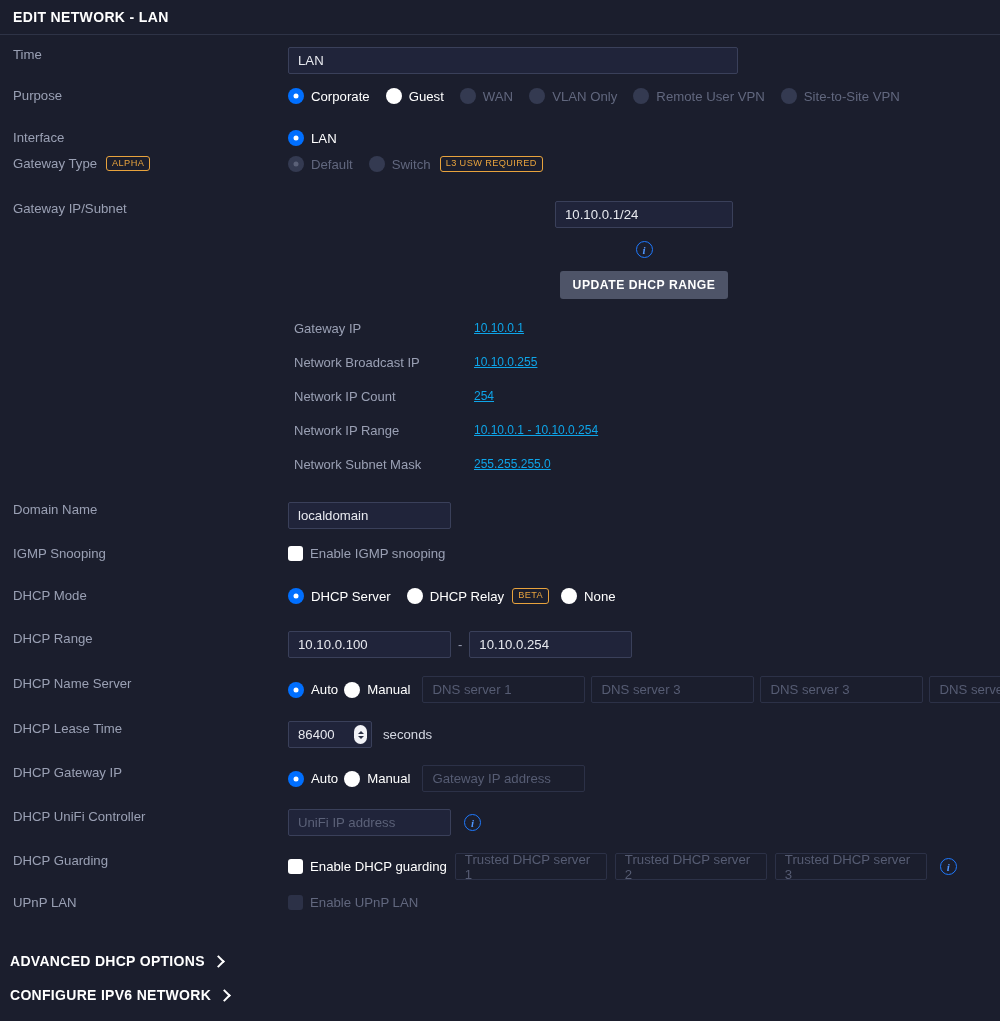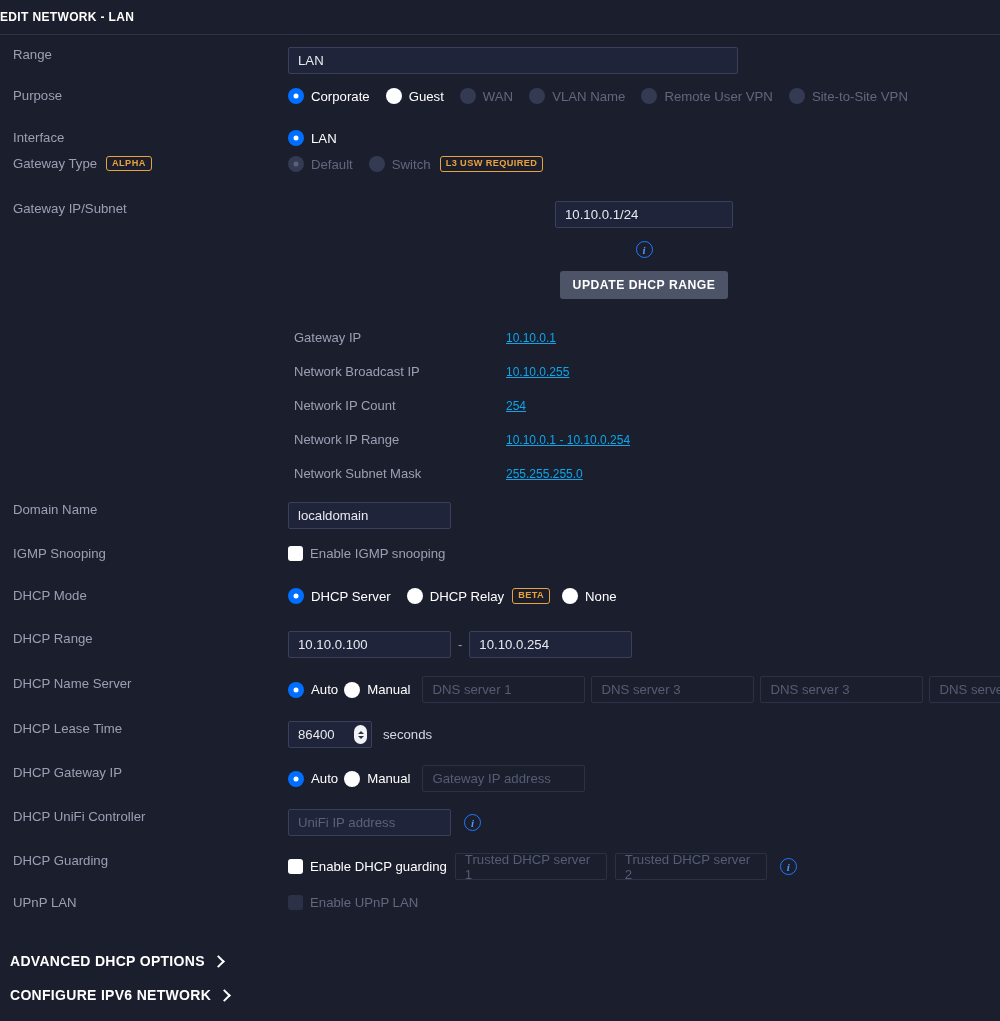--- a/index.html
+++ b/index.html
@@ -10,21 +10,22 @@
     overflow: hidden;
     font-family: "Liberation Sans", sans-serif;
     color: #e7e9ef;
   }
   .page { position: relative; width: 1000px; height: 1021px; overflow: hidden; }
 
   
   .hdr {
     height: 34px;
     display: flex; align-items: center;
-    font-size: 12px; font-weight: bold; letter-spacing: .35px;
+    padding-left: 13px;
+    font-size: 14px; font-weight: bold; letter-spacing: .35px;
     color: #ffffff;
   }
   .hdr-rule { height: 1px; background: #2e3346; margin: 0; }
 
   
   .row { display: flex; align-items: flex-start; min-height: 26px; }
   .lbl {
     width: 288px; flex: 0 0 288px;
     padding-left: 13px;
     font-size: 13.2px; color: #9aa0b4;
@@ -89,21 +90,21 @@
   .radio.dis { background: #343a51; }
   .radio.dis.on::after { background: #5b6178; }
 
   .check { width: 15px; height: 15px; border-radius: 3px; background: #ffffff; flex: 0 0 auto; }
   .check.dis { background: #2c3147; }
 
   
   .badge {
     border: 1px solid #e8a33d; color: #e8a33d;
     border-radius: 3px; padding: 1px 5px 2px;
-    font-size: 9.2px; font-weight: bold; letter-spacing: .4px;
+    font-size: 9.2px; font-weight: normal; letter-spacing: .4px;
     line-height: 1.1; white-space: nowrap;
   }
 
   
   .info {
     width: 17px; height: 17px; border-radius: 50%;
     border: 1.6px solid #1f7aff; color: #4f96ff;
     font-size: 11px; font-weight: bold; font-style: italic;
     display: inline-flex; align-items: center; justify-content: center;
     flex: 0 0 auto; font-family: "Liberation Serif", serif;
@@ -127,21 +128,21 @@
     cursor: pointer;
   }
   .btn-cancel {
     background: none; border: none; color: #d6d9e3;
     font-size: 12.5px; font-weight: normal; letter-spacing: .6px;
     font-family: "Liberation Sans", sans-serif;
     cursor: pointer; padding: 0 10px;
   }
 
   
-  .det { display: flex; align-items: flex-end; height: 34px; gap: 32px; }
+  .det { display: flex; align-items: center; height: 34px; }
   .det .k { width: 186px; font-size: 13px; color: #9aa0b4; padding-left: 6px; }
   .det .v { font-size: 12px; color: #0ea5e9; text-decoration: underline; }
 
   
   .expander {
     display: flex; align-items: center; gap: 9px;
     padding-left: 10px; height: 34px;
     font-size: 14px; font-weight: bold; letter-spacing: .3px;
     color: #ffffff; cursor: pointer;
   }
@@ -154,21 +155,21 @@
 </style>
 </head>
 <body>
 
 <div class="page">
 
   <div class="hdr">EDIT NETWORK - LAN</div>
   <div class="hdr-rule"></div>
 
   <div class="row" style="margin-top:12px;">
-    <div class="lbl">Range</div>
+    <div class="lbl">Time</div>
     <div class="fld">
       <div class="inp w-name">LAN</div>
     </div>
   </div>
 
   <div class="row" style="margin-top:14px;">
     <div class="lbl">Purpose</div>
     <div class="fld">
       <span class="opt">
           <span class="radio on"></span>
@@ -177,21 +178,21 @@
       <span class="opt">
           <span class="radio"></span>
           <span class="txt">Guest</span>
         </span>
       <span class="opt dim">
           <span class="radio dis"></span>
           <span class="txt">WAN</span>
         </span>
       <span class="opt dim">
           <span class="radio dis"></span>
-          <span class="txt">VLAN Name</span>
+          <span class="txt">VLAN Only</span>
         </span>
       <span class="opt dim">
           <span class="radio dis"></span>
           <span class="txt">Remote User VPN</span>
         </span>
       <span class="opt dim">
           <span class="radio dis"></span>
           <span class="txt">Site-to-Site VPN</span>
         </span>
     </div>
@@ -359,20 +360,21 @@
 
   <div class="row" style="margin-top:17px;">
     <div class="lbl">DHCP Guarding</div>
     <div class="fld" style="gap:8px;">
       <span class="opt" style="margin-right:0;">
         <span class="check"></span>
         <span class="txt">Enable DHCP guarding</span>
       </span>
       <div class="inp ghost w-trust">Trusted DHCP server 1</div>
       <div class="inp ghost w-trust">Trusted DHCP server 2</div>
+      <div class="inp ghost w-trust">Trusted DHCP server 3</div>
       <span class="info" style="margin-left:5px;">i</span>
     </div>
   </div>
 
   <div class="row" style="margin-top:15px;">
     <div class="lbl">UPnP LAN</div>
     <div class="fld">
       <span class="opt dim">
         <span class="check dis"></span>
         <span class="txt">Enable UPnP LAN</span>

